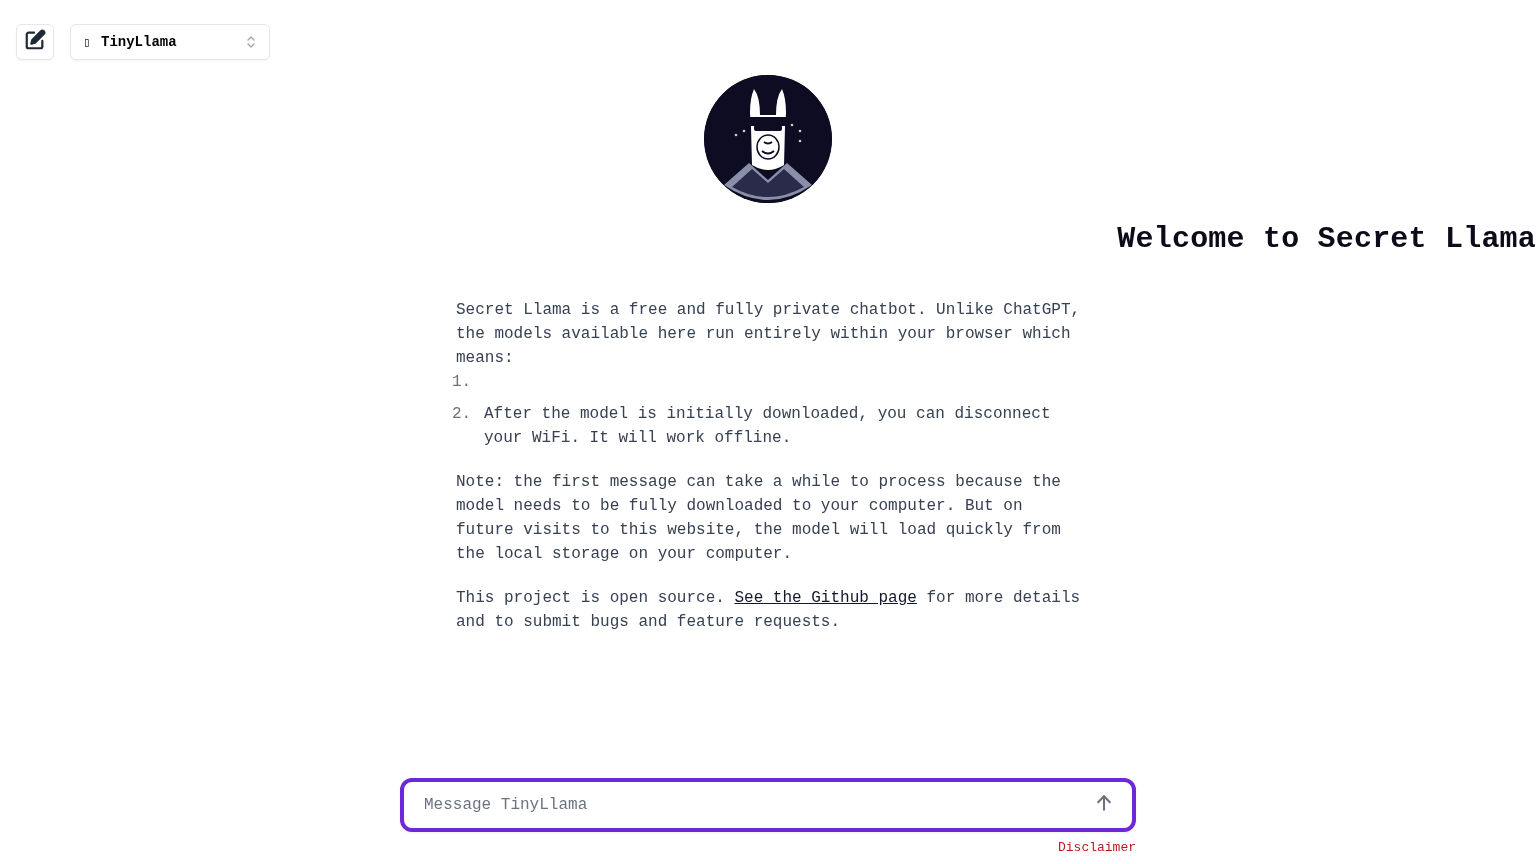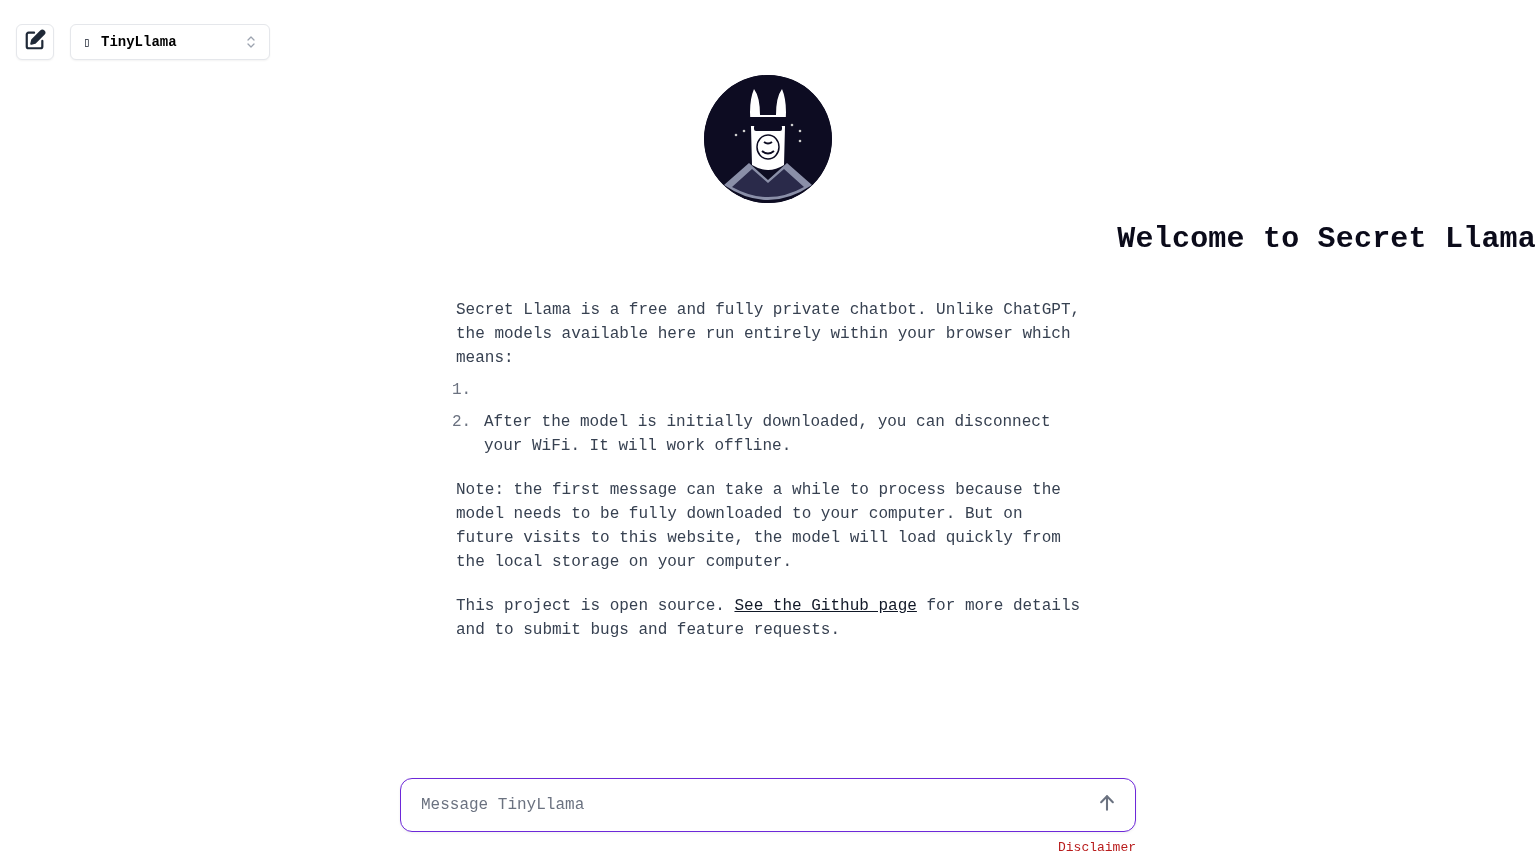--- a/index.html
+++ b/index.html
@@ -28,29 +28,29 @@
     }
     .title {
       position: absolute; left: 0; width: 1536px; top: 222px; text-align: right;
       font-size: 30px; color: #0b0b1a; letter-spacing: 0.2px;
     }
     .content {
       position: absolute; left: 456px; top: 298px; width: 630px;
       font-size: 16px; line-height: 24px; color: #374151;
     }
     .content p { margin-bottom: 20px; }
-    .content p.first { margin-bottom: 8px; }
+    .content p.first { margin-bottom: 0; }
     .content ol { list-style: none; margin-bottom: 20px; }
     .content li { display: flex; margin-bottom: 8px; }
     .content li .num { width: 32px; color: #6b7280; flex-shrink: 0; margin-left: -4px; }
     .content a { color: #111827; text-decoration: underline; }
 
     .composer {
       position: absolute; left: 400px; top: 778px; width: 736px; height: 54px;
-      border: 1px solid #6d28d9; border-radius: 12px; background: #fff;
+      border: 4px solid #6d28d9; border-radius: 12px; background: #fff;
       display: flex; align-items: center; padding: 0 16px 0 20px;
       box-shadow: 0 1px 3px rgba(0,0,0,0.06);
     }
     .composer input {
       flex: 1; border: none; outline: none; font-family: "Liberation Mono", monospace;
       font-size: 16px; color: #374151; background: transparent;
     }
     .composer input::placeholder { color: #6b7280; }
     .send-btn { width: 24px; height: 24px; display: flex; align-items: center; justify-content: center; cursor: pointer; }
     .disclaimer {

